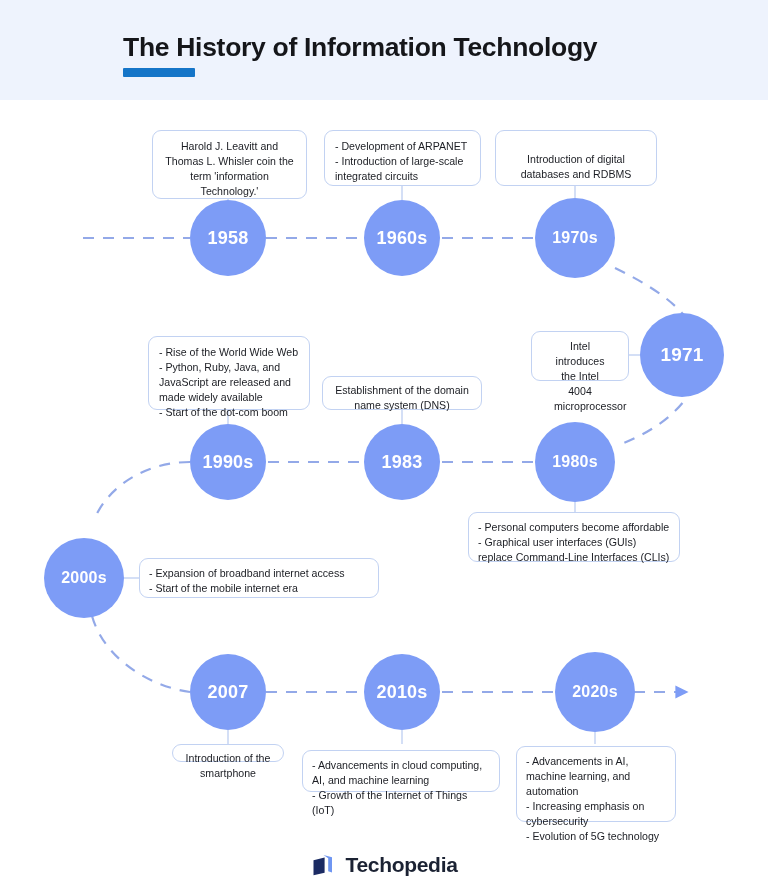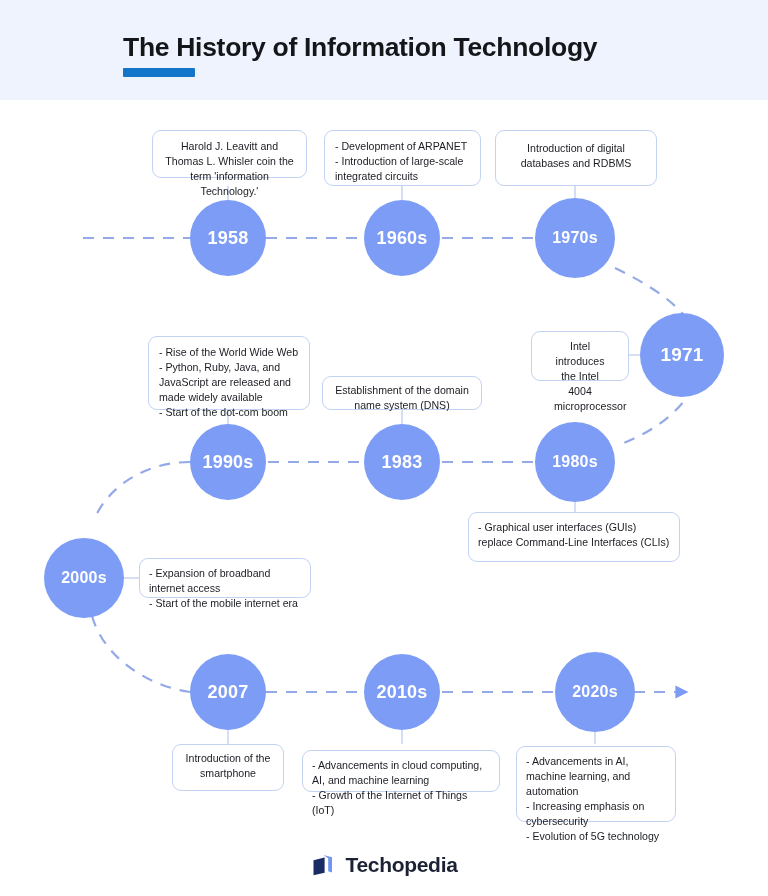--- a/index.html
+++ b/index.html
@@ -141,30 +141,30 @@
       <line x1="228" y1="424" x2="228" y2="410"></line>
       <line x1="402" y1="424" x2="402" y2="410"></line>
       <line x1="575" y1="500" x2="575" y2="512"></line>
       <line x1="124" y1="578" x2="140" y2="578"></line>
       <line x1="228" y1="730" x2="228" y2="744"></line>
       <line x1="402" y1="730" x2="402" y2="744"></line>
       <line x1="595" y1="730" x2="595" y2="744"></line>
     </g>
   </svg>
 
-  <div class="box center" style="left:152px; top:130px; width:155px; height:48px;">
+  <div class="box center" style="left:152px; top:130px; width:155px; height:69px;">
     <span>Harold J. Leavitt and Thomas L. Whisler coin the term 'information Technology.'</span>
   </div>
 
   <div class="box left" style="left:324px; top:130px; width:157px; height:56px;">
     <div>- Development of ARPANET</div>
     <div>- Introduction of large-scale integrated circuits</div>
   </div>
 
-  <div class="box center" style="left:495px; top:130px; width:162px; height:56px; padding-top:10px;">
+  <div class="box center" style="left:495px; top:130px; width:162px; height:56px; padding-top:21px;">
     <span>Introduction of digital databases and RDBMS</span>
   </div>
 
   <div class="node s76" style="left:190px; top:200px;">
     <span>1958</span>
   </div>
   <div class="node s76" style="left:364px; top:200px;">
     <span>1960s</span>
   </div>
   <div class="node s80" style="left:535px; top:198px;">
@@ -182,52 +182,53 @@
     <div>- Rise of the World Wide Web</div>
     <div>- Python, Ruby, Java, and JavaScript are released and made widely available</div>
     <div>- Start of the dot-com boom</div>
   </div>
 
   <div class="box center" style="left:322px; top:376px; width:160px; height:34px; padding-top:6px;">
     <span>Establishment of the domain name system (DNS)</span>
   </div>
 
   <div class="box left" style="left:468px; top:512px; width:212px; height:50px; padding:7px 9px;">
+    <div>- Personal computers become affordable</div>
     <div>- Graphical user interfaces (GUIs) replace Command-Line Interfaces (CLIs)</div>
   </div>
 
   <div class="node s76" style="left:190px; top:424px;">
     <span>1990s</span>
   </div>
   <div class="node s76" style="left:364px; top:424px;">
     <span>1983</span>
   </div>
   <div class="node s80" style="left:535px; top:422px;">
     <span>1980s</span>
   </div>
 
   <div class="node s80" style="left:44px; top:538px;">
     <span>2000s</span>
   </div>
-  <div class="box left" style="left:139px; top:558px; width:172px; height:40px; padding:7px 9px;">
+  <div class="box left" style="left:139px; top:558px; width:240px; height:40px; padding:7px 9px;">
     <div>- Expansion of broadband internet access</div>
     <div>- Start of the mobile internet era</div>
   </div>
 
   <div class="node s76" style="left:190px; top:654px;">
     <span>2007</span>
   </div>
   <div class="node s76" style="left:364px; top:654px;">
     <span>2010s</span>
   </div>
   <div class="node s80" style="left:555px; top:652px;">
     <span>2020s</span>
   </div>
 
-  <div class="box center" style="left:172px; top:744px; width:112px; height:47px; padding-top:6px;">
+  <div class="box center" style="left:172px; top:744px; width:112px; height:18px; padding-top:6px;">
     <span>Introduction of the smartphone</span>
   </div>
 
   <div class="box left" style="left:302px; top:750px; width:198px; height:42px; padding:7px 9px;">
     <div>- Advancements in cloud computing, AI, and machine learning</div>
     <div>- Growth of the Internet of Things (IoT)</div>
   </div>
 
   <div class="box left" style="left:516px; top:746px; width:160px; height:76px; padding:7px 9px;">
     <div>- Advancements in AI, machine learning, and automation</div>

